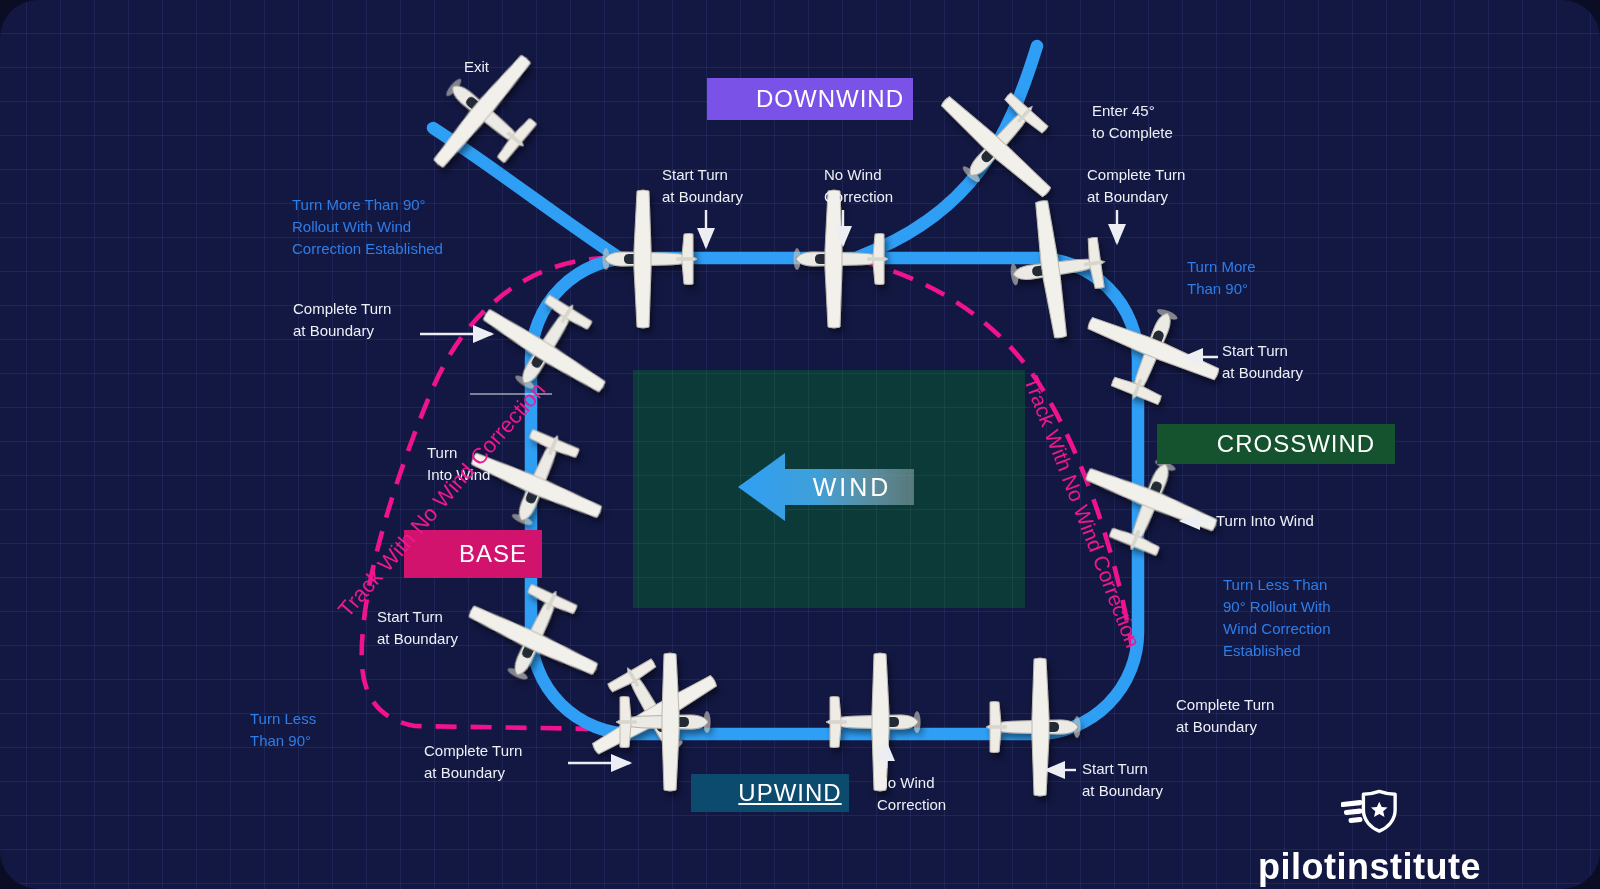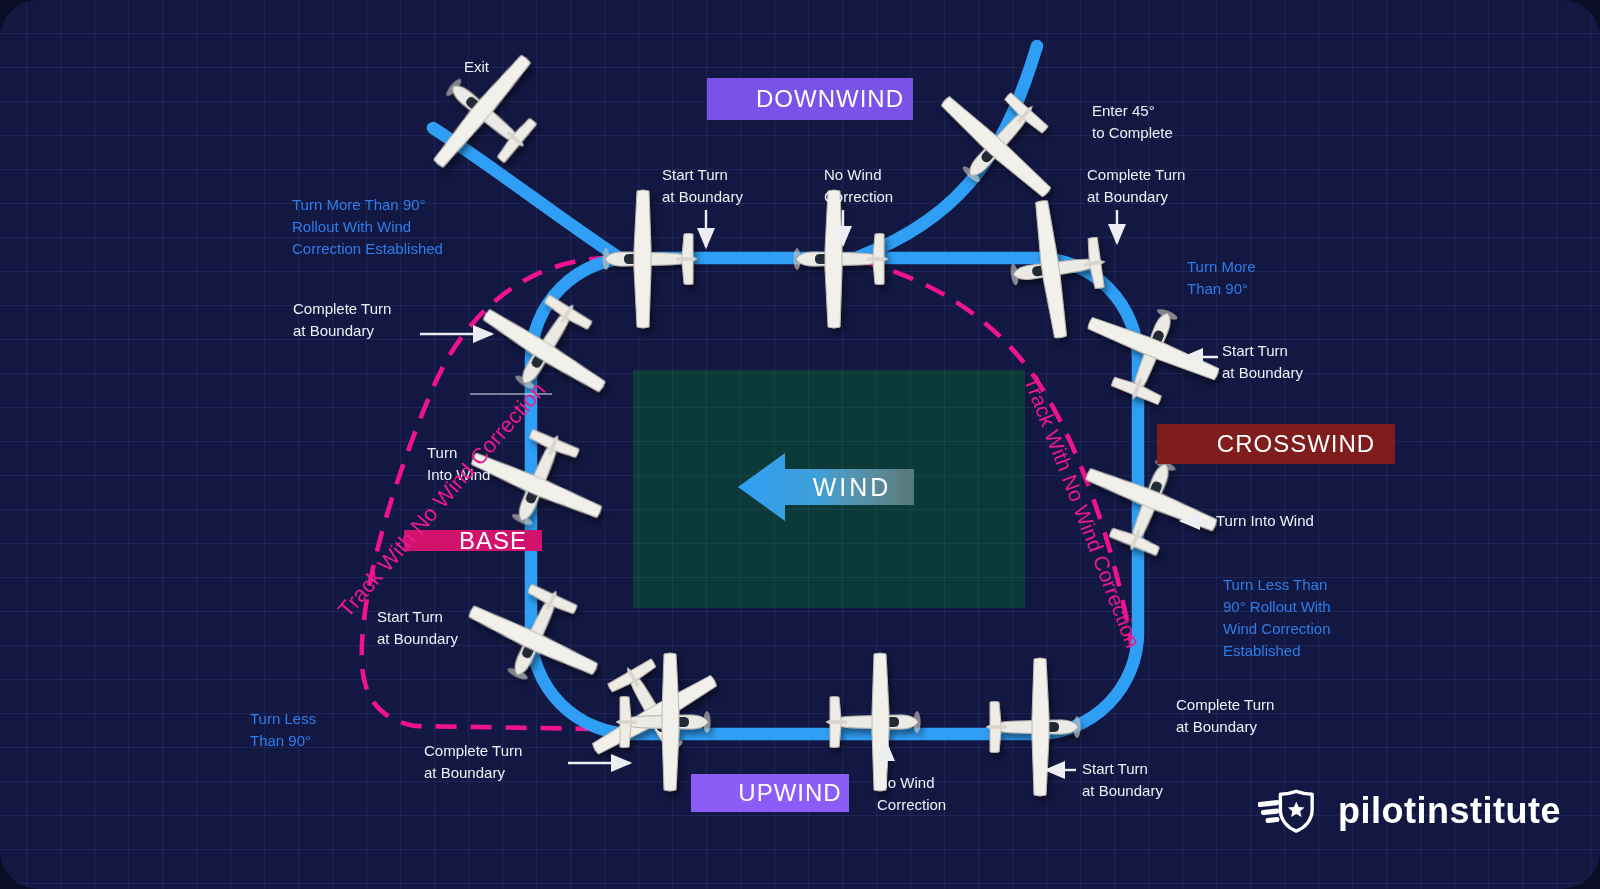--- a/index.html
+++ b/index.html
@@ -9,21 +9,21 @@
          background-image:linear-gradient(rgba(130,150,255,.10) 1px,transparent 1px),
                           linear-gradient(90deg,rgba(130,150,255,.10) 1px,transparent 1px);
          background-size:34px 34px;background-position:26px 33px;}
   svg.diagram{position:absolute;left:0;top:0;}
   .lbl{position:absolute;color:#eef0f6;font-size:15px;line-height:22px;white-space:nowrap;}
   .lbl.blue{color:#2e7de8;}
   .badge{position:absolute;display:flex;align-items:center;justify-content:center;
          color:#ffffff;font-size:24px;letter-spacing:1px;padding-left:40px;}
   .track-lbl{position:absolute;color:#ee188f;font-size:22px;white-space:nowrap;
              transform-origin:center;}
-  .logo{position:absolute;left:1258px;top:788px;display:flex;align-items:center;gap:24px;}
+  .logo{position:absolute;left:1258px;top:788px;display:flex;align-items:center;gap:12px;flex-direction:column;}
   .logo .brand{color:#ffffff;font-size:36px;font-weight:700;letter-spacing:.5px;}
 </style>
 </head>
 <body>
 
 <div class="stage">
   <div class="panel"></div>
 
   <svg class="diagram" width="1600" height="889" viewBox="0 0 1600 889">
     <defs>
@@ -100,27 +100,27 @@
       <line x1="886" y1="768" x2="886" y2="742" marker-end="url(#ah)"></line>
       <line x1="568" y1="763" x2="630" y2="763" marker-end="url(#ah)"></line>
       <line x1="420" y1="334" x2="492" y2="334" marker-end="url(#ah)"></line>
       <line x1="470" y1="394" x2="552" y2="394" stroke="rgba(220,225,235,0.7)" stroke-width="1.5"></line>
     </g>
   </svg>
 
   <div class="badge" style="left:707px;top:78px;width:166px;height:42px;background:#7b52e8;">
       <span>DOWNWIND</span>
     </div>
-  <div class="badge" style="left:1157px;top:424px;width:198px;height:40px;background:#7f1d1d;">
+  <div class="badge" style="left:1157px;top:424px;width:198px;height:40px;background:#14532d;">
       <span>CROSSWIND</span>
     </div>
-  <div class="badge" style="left:404px;top:530px;width:98px;height:21px;background:#d2136e;">
+  <div class="badge" style="left:404px;top:530px;width:98px;height:48px;background:#d2136e;">
       <span>BASE</span>
     </div>
-  <div class="badge" style="left:691px;top:774px;width:118px;height:38px;background:#8b5cf6;">
+  <div class="badge" style="left:691px;top:774px;width:118px;height:38px;background:#0c4a6e;text-decoration:underline;">
       <span>UPWIND</span>
     </div>
 
   <div class="lbl" style="left:464px;top:56px;">
     <span>Exit</span>
   </div>
   <div class="lbl" style="left:662px;top:164px;">
     <span>Start Turn</span><br>
     <span>at Boundary</span>
   </div>

